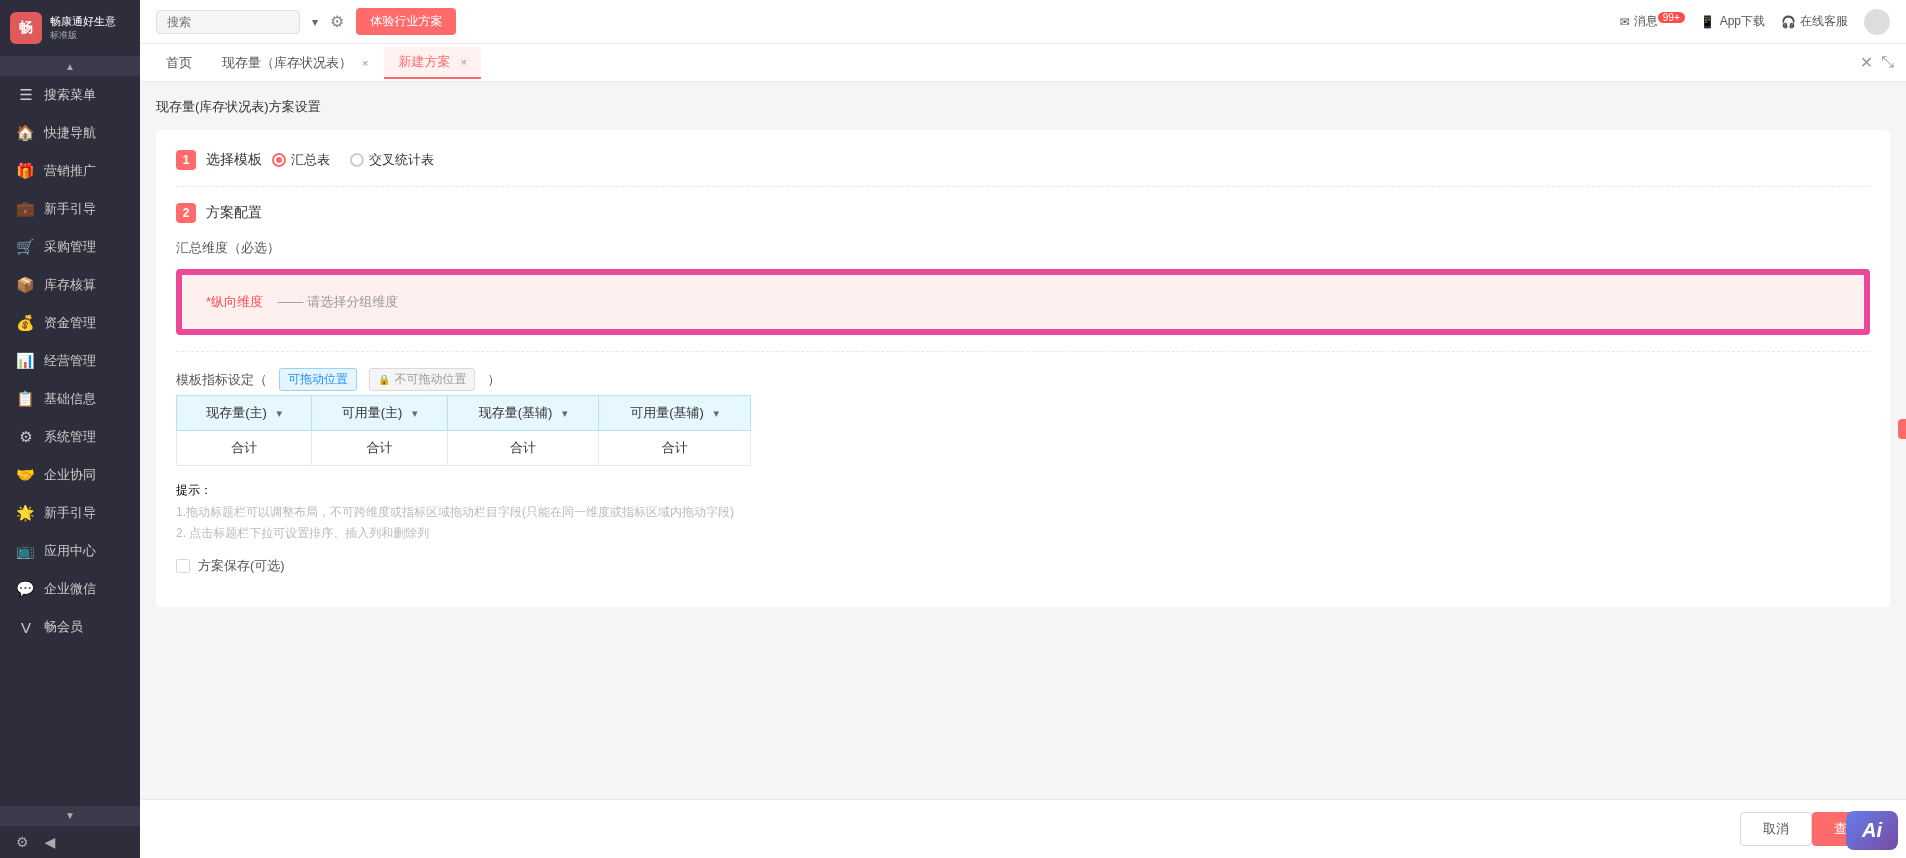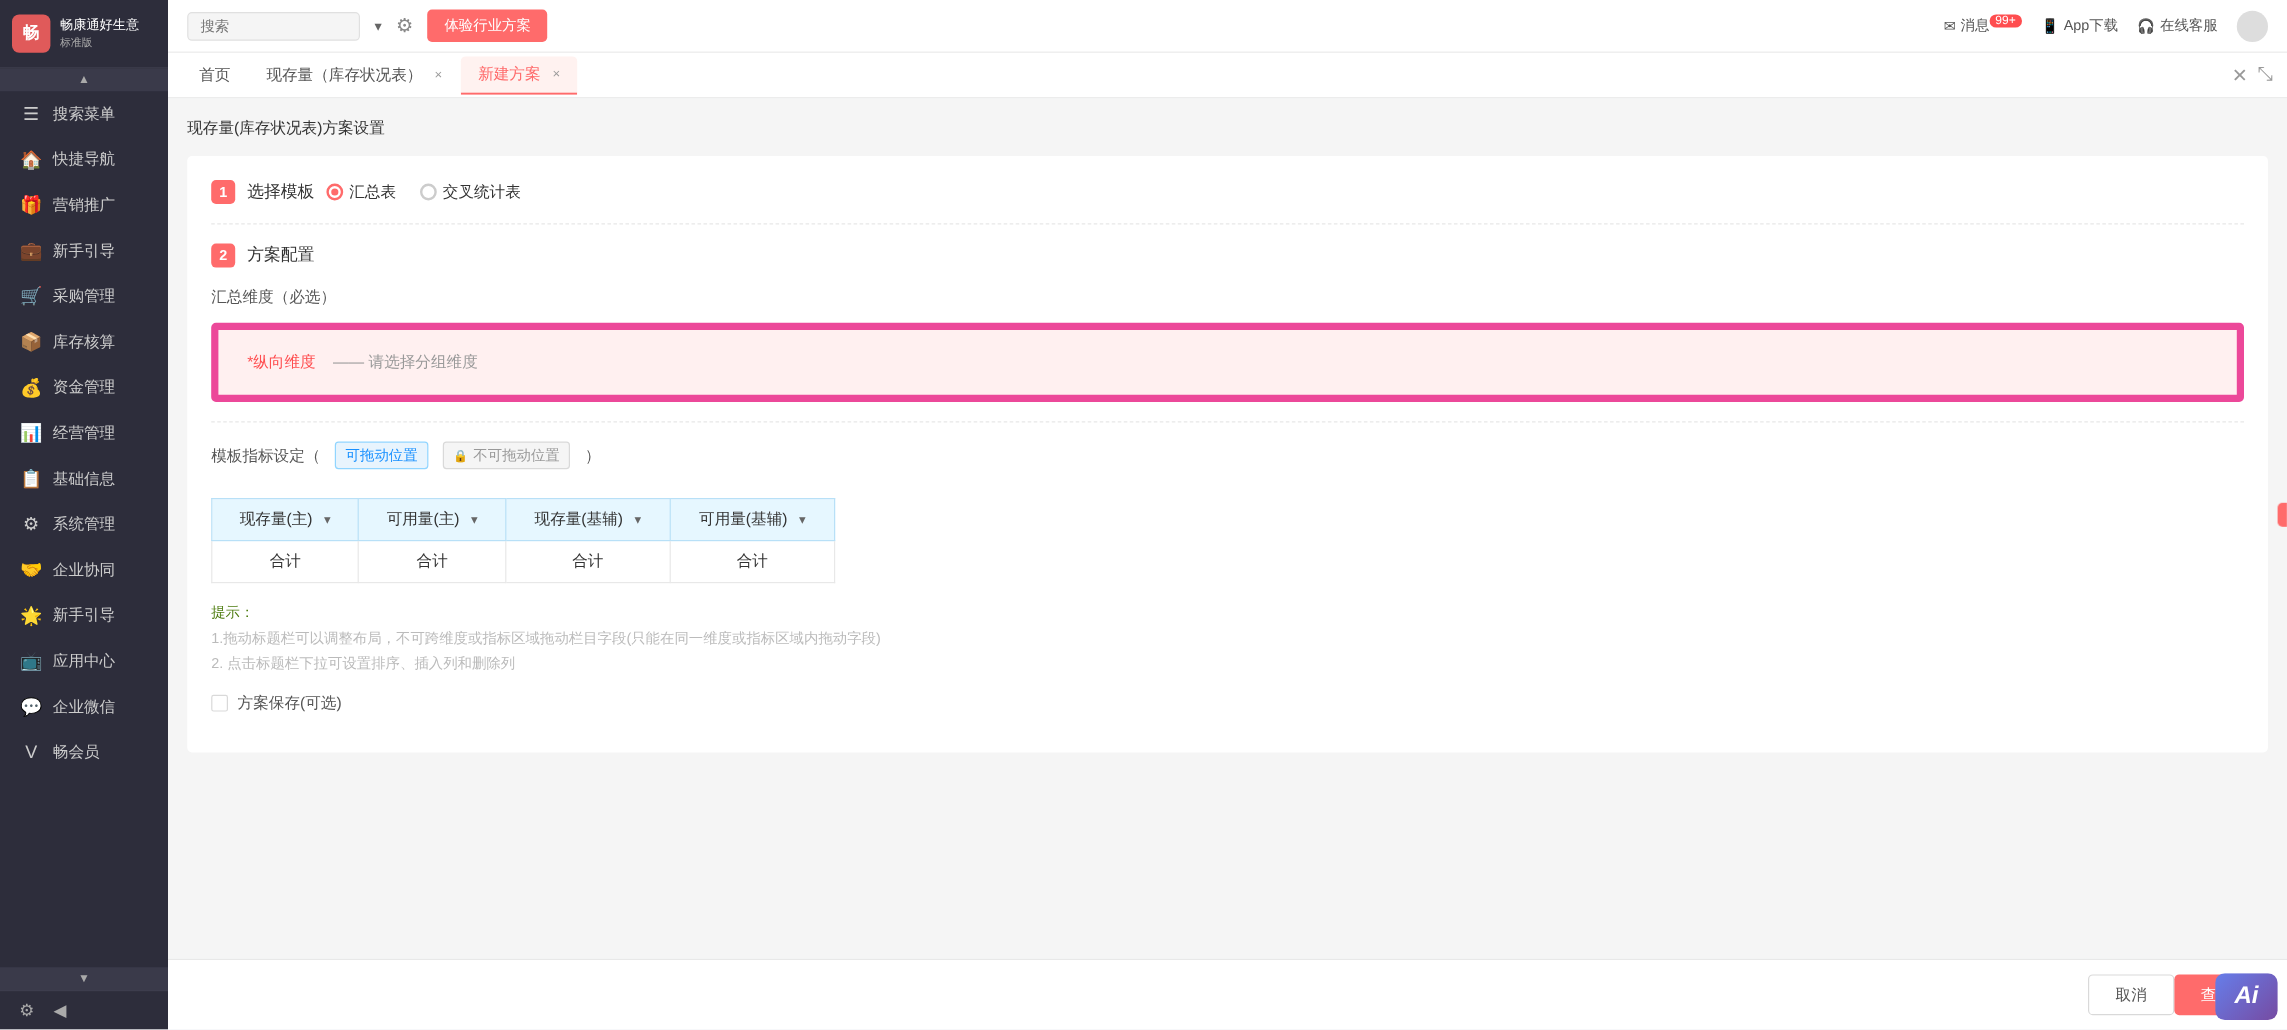--- a/index.html
+++ b/index.html
@@ -181,21 +181,21 @@
       margin: 12px 0;
       color: #ff6b6b;
       font-size: 13px;
       display: flex; align-items: center; gap: 12px;
     }
     .alert-box .vertical-label { color: #ff4d4f; }
 
     .divider2 { border: none; border-top: 1px dashed #e8e8e8; margin: 16px 0; }
 
     
-    .indicator-setting { display: flex; align-items: center; gap: 12px; font-size: 13px; color: #555; margin-bottom: 24px; }
+    .indicator-setting { display: flex; align-items: center; gap: 12px; font-size: 13px; color: #555; margin-bottom: 4px; }
     .toggle-box {
       background: #e8f4fd;
       border: 1px solid #91d5ff;
       border-radius: 3px;
       padding: 2px 8px;
       font-size: 12px;
       color: #1890ff;
     }
     .no-drag-box {
       background: #f5f5f5;
@@ -203,21 +203,21 @@
       border-radius: 3px;
       padding: 2px 8px;
       font-size: 12px;
       color: #999;
       display: flex; align-items: center; gap: 4px;
     }
     .no-drag-icon { font-size: 10px; }
 
     
     .stats-label { color: #52c41a; font-size: 13px; font-weight: 500; margin-bottom: 6px; }
-    .data-table { width: 520px; border-collapse: collapse; }
+    .data-table { width: 575px; border-collapse: collapse; }
     .data-table th {
       background: #e6f7ff;
       border: 1px solid #b8e0f7;
       padding: 8px 16px;
       font-size: 13px;
       font-weight: normal;
       color: #333;
       text-align: center;
     }
     .data-table td {
@@ -225,21 +225,21 @@
       padding: 8px 16px;
       text-align: center;
       font-size: 13px;
       color: #333;
       background: #fff;
     }
     .col-dropdown { font-size: 11px; color: #666; cursor: pointer; margin-left: 6px; }
 
     
     .tips-section { margin-top: 14px; font-size: 12px; color: #bbb; line-height: 1.8; }
-    .tips-section .tip-title { color: #4d7c0f; }
+    .tips-section .tip-title { color: #000000; }
 
     
     .save-row {
       display: flex; align-items: center; gap: 8px;
       padding: 12px 0;
       font-size: 13px; color: #555;
     }
     .checkbox-box {
       width: 14px; height: 14px;
       border: 1px solid #d9d9d9;

